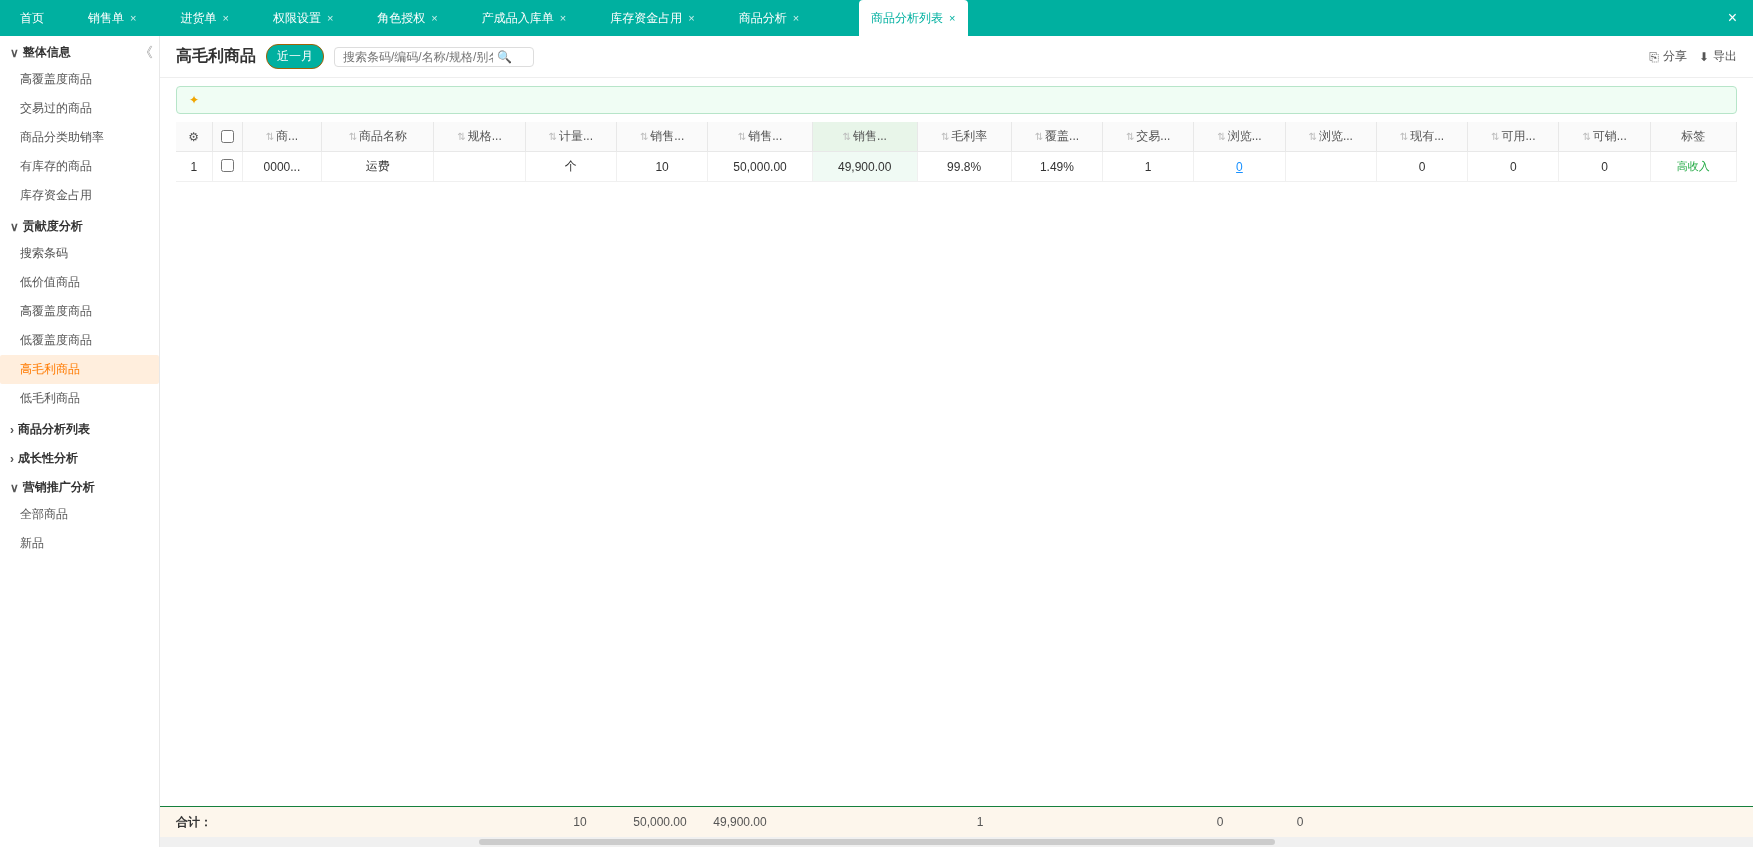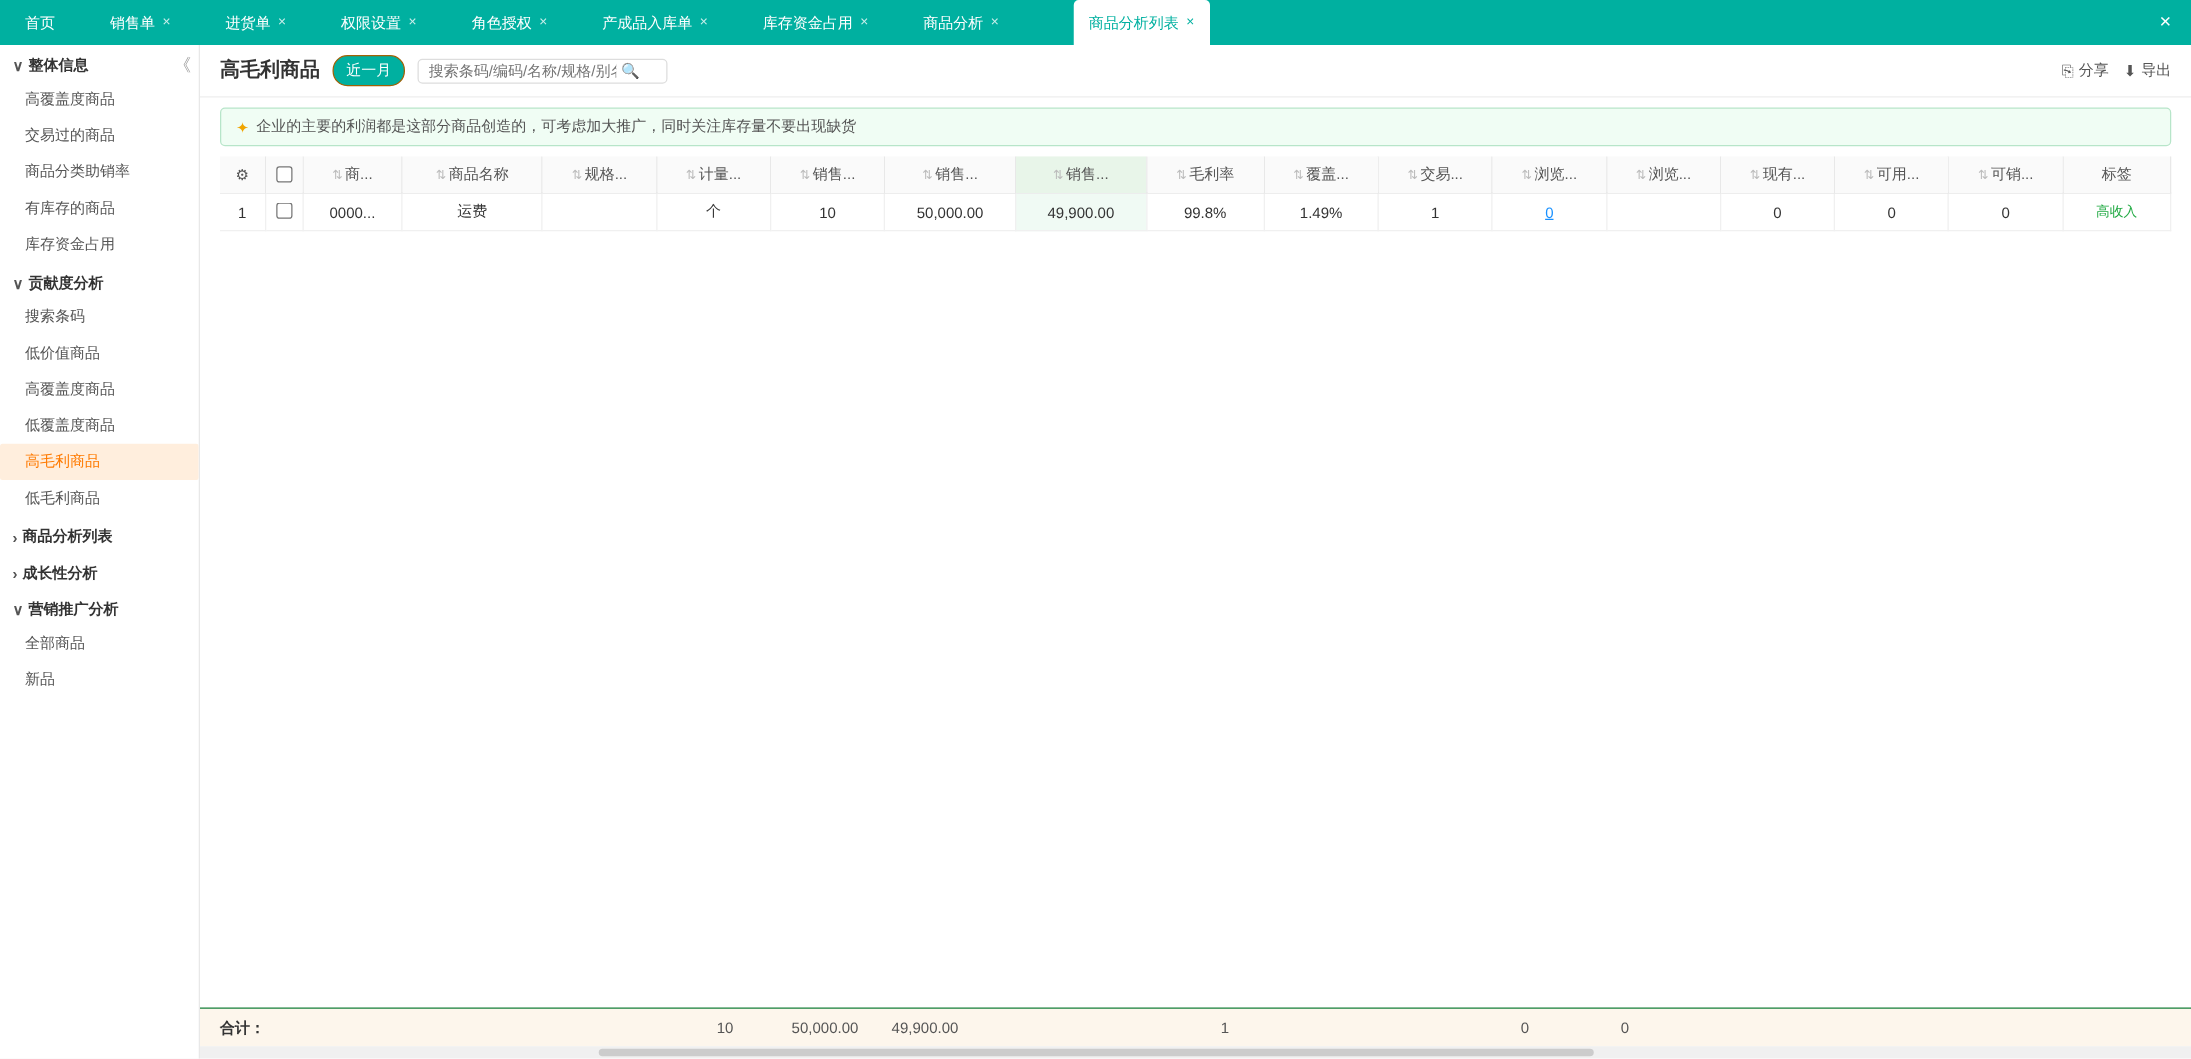--- a/index.html
+++ b/index.html
@@ -357,21 +357,20 @@
         </div>
         <div class="action-btn">
           <span>⬇</span>
           <span>导出</span>
         </div>
       </div>
     </div>
 
     <div class="info-banner">
       <span class="star-icon">✦</span>
-      <span>企业的主要的利润都是这部分商品创造的，可考虑加大推广，同时关注库存量不要出现缺货</span>
     </div>
 
     <div class="table-wrapper">
       <table>
         <thead>
           <tr>
             <th style="width:36px;">
               <div class="col-header">
                 <span style="cursor:pointer;">⚙</span>
               </div>

